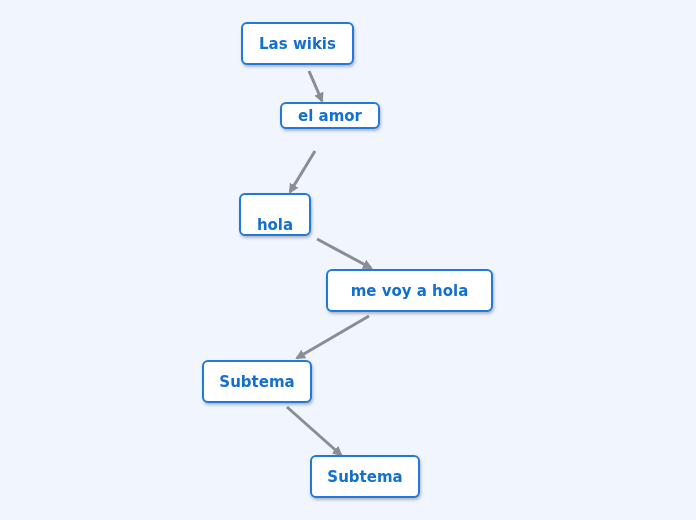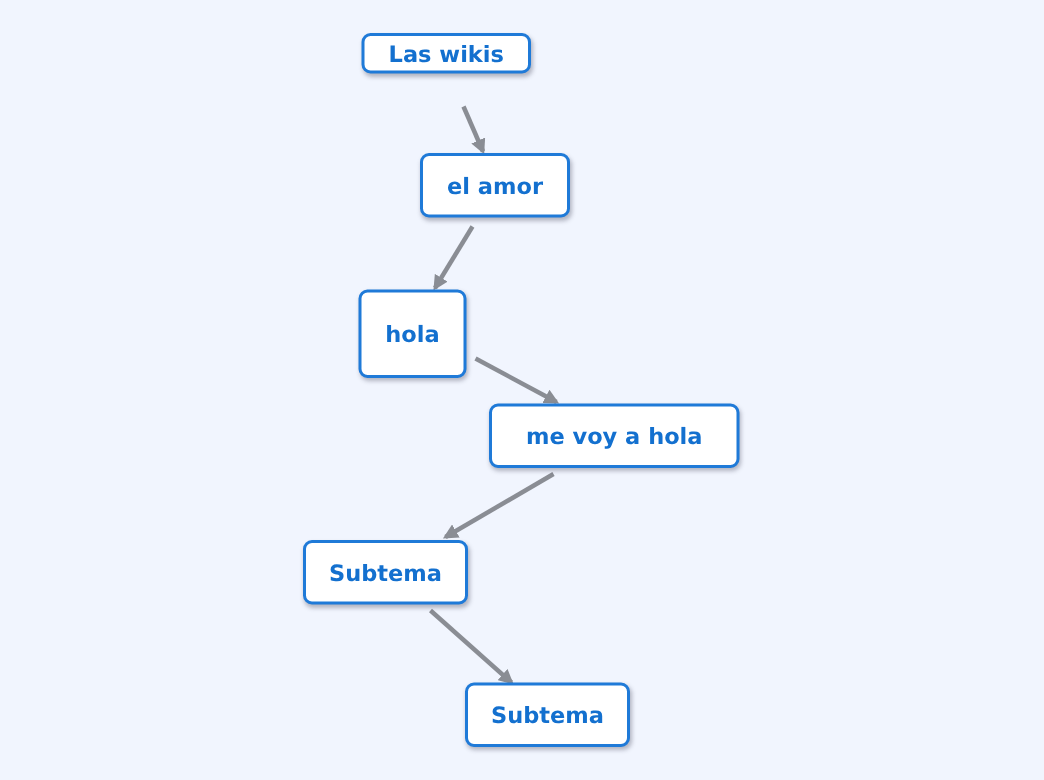--- a/index.html
+++ b/index.html
@@ -29,29 +29,29 @@
       <path d="M0,0 L10,5 L0,10 z" fill="#8a8d94"></path>
     </marker>
   </defs>
   <line x1="309" y1="71" x2="322" y2="101" stroke="#8a8d94" stroke-width="3" marker-end="url(#arrow)"></line>
   <line x1="315" y1="151" x2="290" y2="192" stroke="#8a8d94" stroke-width="3" marker-end="url(#arrow)"></line>
   <line x1="317" y1="239" x2="371" y2="268" stroke="#8a8d94" stroke-width="3" marker-end="url(#arrow)"></line>
   <line x1="369" y1="316" x2="297" y2="358" stroke="#8a8d94" stroke-width="3" marker-end="url(#arrow)"></line>
   <line x1="287" y1="407" x2="341" y2="455" stroke="#8a8d94" stroke-width="3" marker-end="url(#arrow)"></line>
 </svg>
 
-<div class="node" style="left:241px; top:22px; width:113px; height:27px;">
+<div class="node" style="left:241px; top:22px; width:113px; height:43px;">
   <span>Las wikis</span>
 </div>
 
-<div class="node" style="left:280px; top:102px; width:100px; height:43px;">
+<div class="node" style="left:280px; top:102px; width:100px; height:27px;">
   <span>el amor</span>
 </div>
 
-<div class="node" style="left:239px; top:193px; width:72px; height:59px;">
+<div class="node" style="left:239px; top:193px; width:72px; height:43px;align-items:flex-end;">
   <span>hola</span>
 </div>
 
 <div class="node" style="left:326px; top:269px; width:167px; height:43px;">
   <span>me voy a hola</span>
 </div>
 
 <div class="node" style="left:202px; top:360px; width:110px; height:43px;">
   <span>Subtema</span>
 </div>

